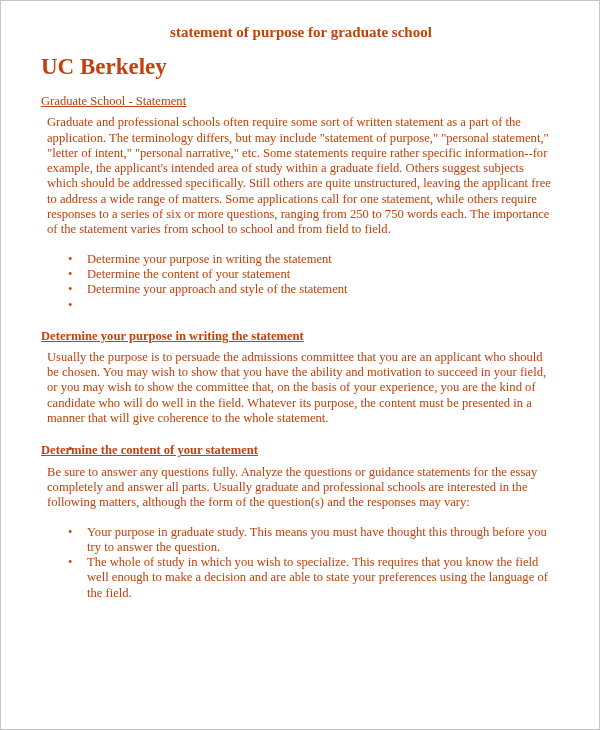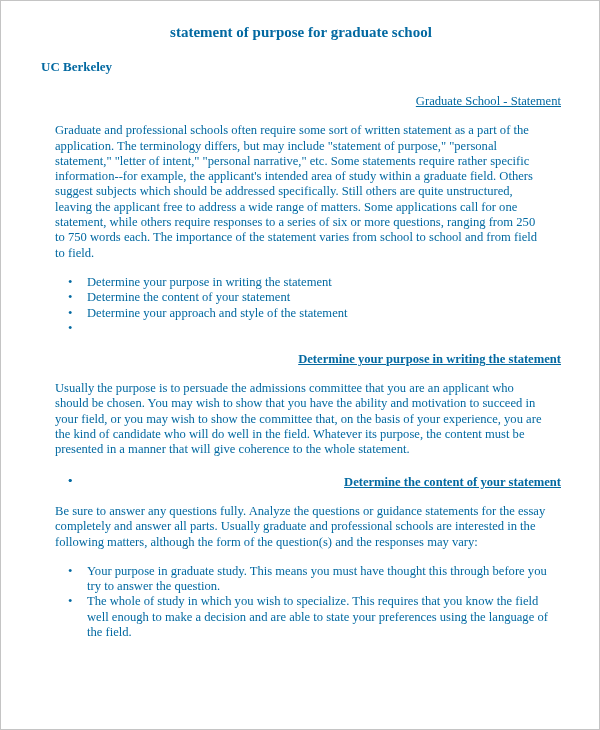--- a/index.html
+++ b/index.html
@@ -6,47 +6,46 @@
   .page {
     width: 600px;
     height: 730px;
     box-sizing: border-box;
     background: #ffffff;
     border: 1px solid #c4c4c4;
     padding: 23px 38px 0 40px;
     font-family: "Liberation Serif", "DejaVu Serif", serif;
     font-size: 12.6px;
     line-height: 15.3px;
-    color: #0369a1;
+    color: #c2410c;
     overflow: hidden;
   }
   .doc-title {
     margin: 0;
     font-size: 15px;
     line-height: 16px;
     font-weight: bold;
     text-align: center;
   }
   .org-name {
     margin: 18px 0 0 0;
-    font-size: 13px;
+    font-size: 23px;
     line-height: 18px;
     font-weight: bold;
   }
   section { margin: 0; }
   .sec-1 { margin-top: 18px; }
   .sec-2 { margin-top: 31px; }
   .sec-3 { margin-top: 17px; }
   .sec-heading {
     text-decoration: underline;
     margin: 0;
-    text-align: right;
   }
   .sec-heading.bold { font-weight: bold; }
-  .sec-body { margin: 14px; }
+  .sec-body { margin: 6px; }
   ul.bullets {
     list-style: none;
     margin: 14px 0 0 0;
     padding: 0 0 0 27px;
   }
   .sec-2 ul.bullets { margin-top: 16px; }
   ul.bullets li {
     position: relative;
     padding-left: 19px;
   }

